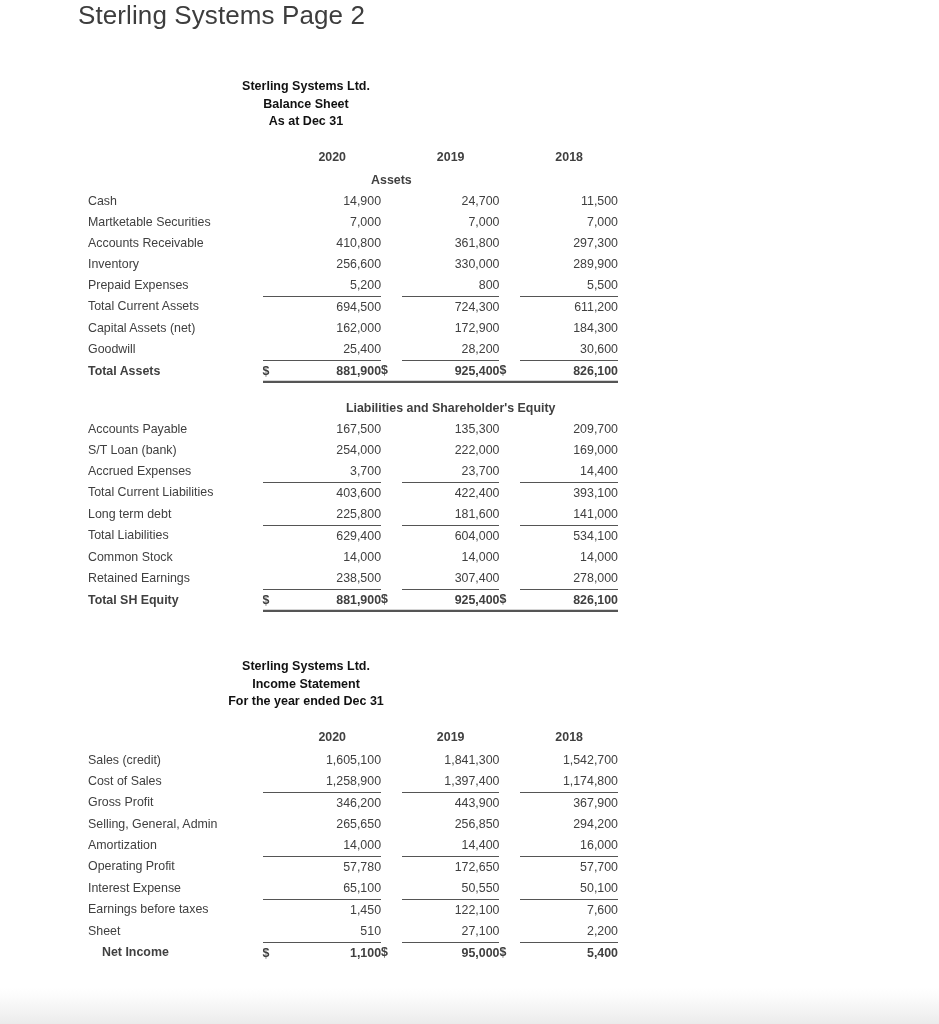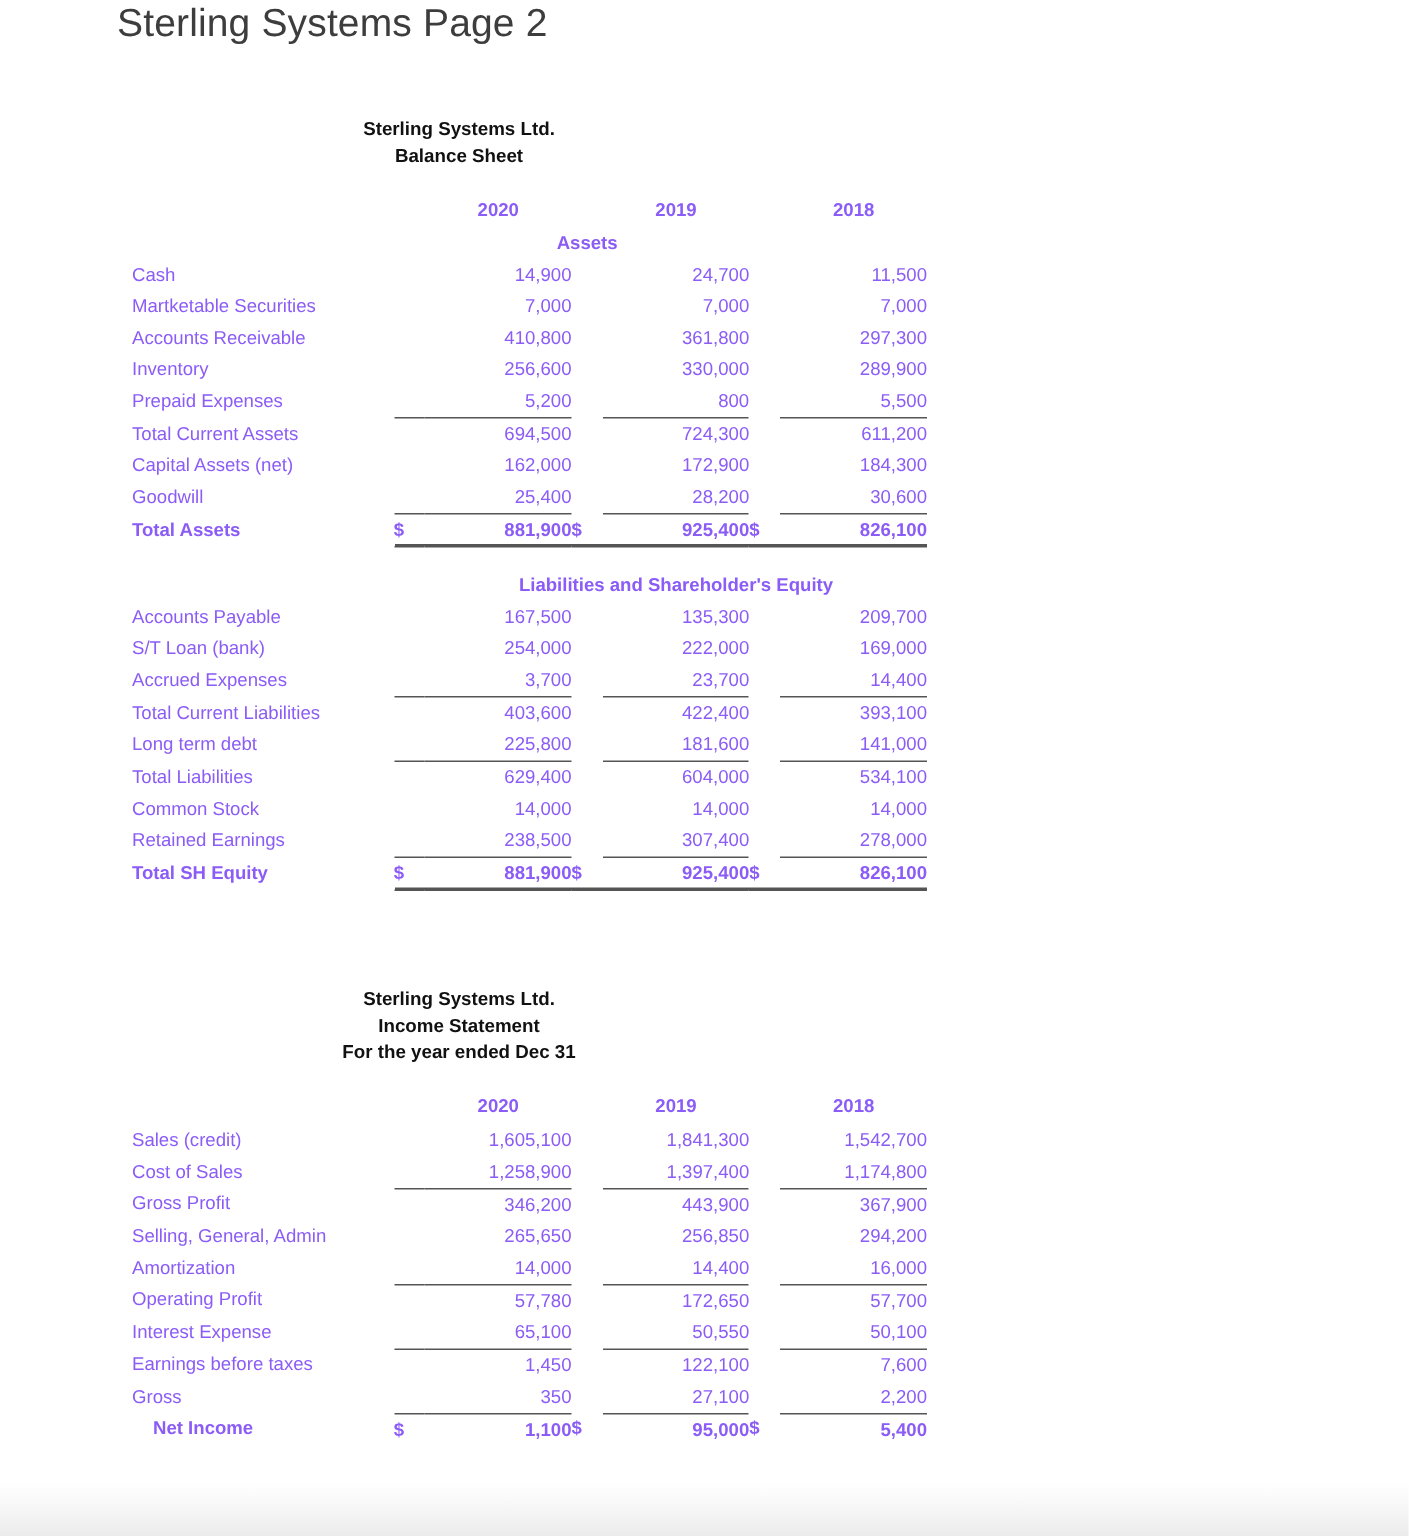--- a/index.html
+++ b/index.html
@@ -55,21 +55,21 @@
     margin-left: 8px;
   }
   .stmt-head div { white-space: nowrap; }
 
   
   table.fin {
     border-collapse: collapse;
     width: 530px;
     table-layout: fixed;
     font-size: 12.4px;
-    color: #8b5cf6;
+    color: #404040;
   }
   table.fin td {
     padding: 0;
     height: 21px;
     line-height: 21px;
     vertical-align: middle;
     white-space: nowrap;
     overflow: visible;
   }
 
@@ -117,20 +117,21 @@
 
 <div id="page">
 
   <div class="page-title">Sterling Systems Page 2</div>
 
   <div class="statement" id="balance-sheet">
 
     <div class="stmt-head">
       <div>Sterling Systems Ltd.</div>
       <div>Balance Sheet</div>
+      <div>As at Dec 31</div>
     </div>
 
     <table class="fin">
       <colgroup>
         <col class="c-label">
           <col class="c-cur">
           <col class="c-num">
         <col class="c-gap">
           <col class="c-num">
         <col class="c-gap">
@@ -459,23 +460,23 @@
           <td class="label">Earnings before taxes</td>
           <td class="cur"></td>
           <td class="num">1,450</td>
           <td></td>
           <td class="num">122,100</td>
           <td></td>
           <td class="num">7,600</td>
         </tr>
 
         <tr class="rule-bottom">
-          <td class="label">Gross</td>
-          <td class="cur"></td>
-          <td class="num">350</td>
+          <td class="label">Sheet</td>
+          <td class="cur"></td>
+          <td class="num">510</td>
           <td></td>
           <td class="num">27,100</td>
           <td></td>
           <td class="num">2,200</td>
         </tr>
 
         <tr class="bold indent">
           <td class="label">Net Income</td>
           <td class="cur">$</td>
           <td class="num">1,100</td>

